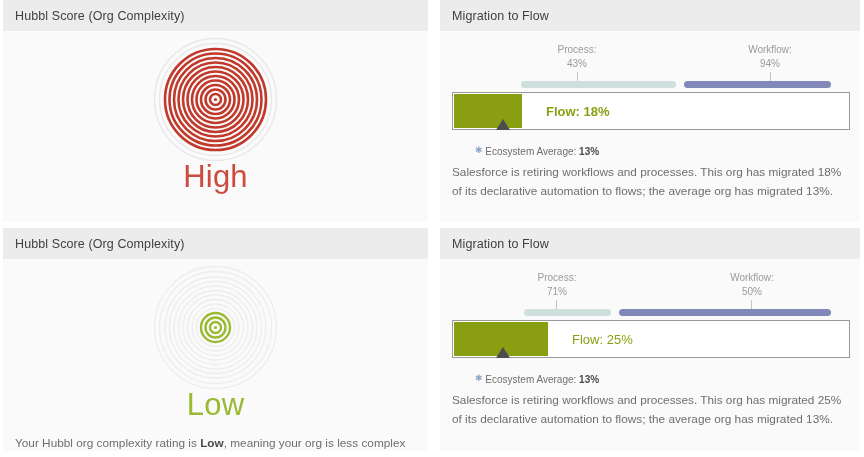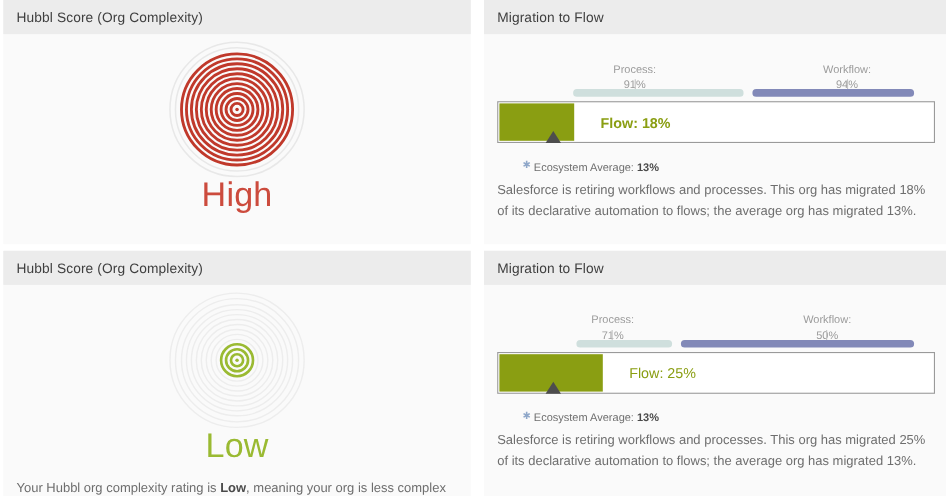--- a/index.html
+++ b/index.html
@@ -105,21 +105,20 @@
     position: relative;
     height: 116px;
   }
 
   .seg-labels {
     position: absolute;
     top: 0;
     left: 0;
     right: 0;
     height: 36px;
-    margin-top: 14px;
   }
   .seg-label {
     position: absolute;
     text-align: center;
     font-size: 10px;
     line-height: 14px;
     color: #9b9b9b;
   }
   .seg-label .v { display: block; }
 
@@ -239,21 +238,21 @@
       <div class="panel">
         <div class="panel-header">
           <span class="panel-header-title">Migration to Flow</span>
         </div>
         <div class="panel-body mig-body">
           <div class="mig-chart">
 
             <div class="seg-labels">
               <div class="seg-label" style="left:27px;width:196px;top:2px;">
                 <span>Process:</span>
-                <span class="v">91%</span>
+                <span class="v">43%</span>
               </div>
               <div class="seg-label" style="left:227px;width:182px;top:2px;">
                 <span>Workflow:</span>
                 <span class="v">94%</span>
               </div>
             </div>
 
             <div class="seg-tick" style="left:125px;"></div>
             <div class="seg-tick" style="left:318px;"></div>
 

